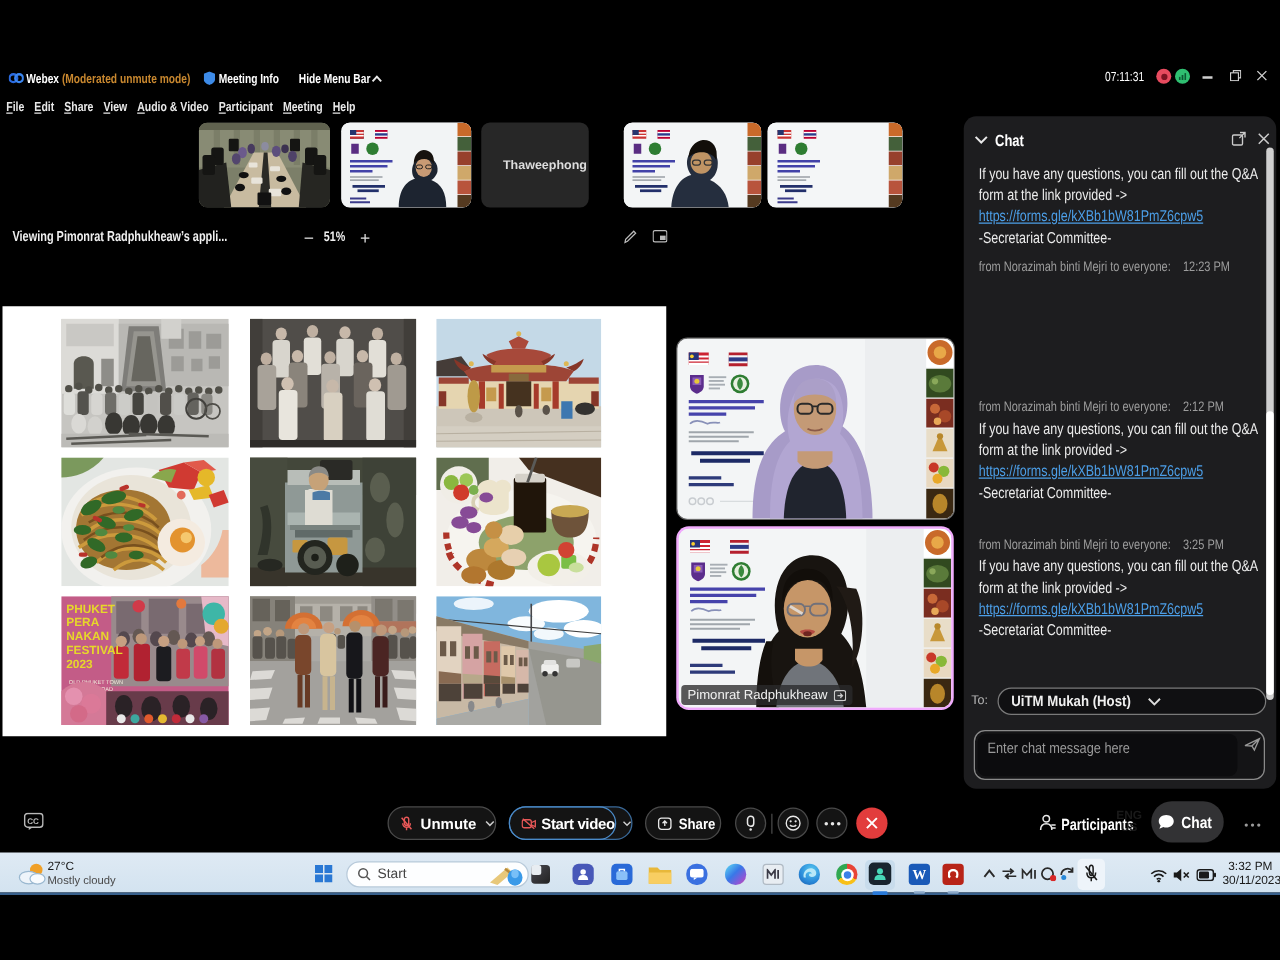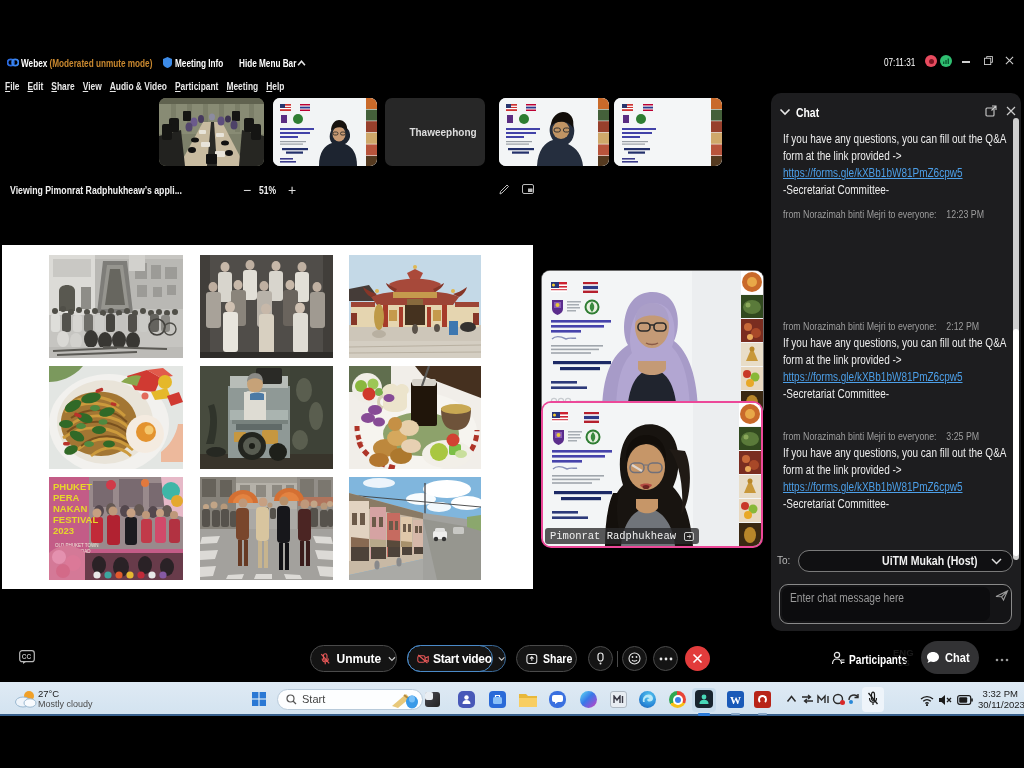--- a/index.html
+++ b/index.html
@@ -156,21 +156,21 @@
           <rect x="93" y="34.8" width="11" height="11" fill="#cfa86a"></rect>
           <rect x="93" y="46.4" width="11" height="11" fill="#b8543c"></rect>
           <rect x="93" y="58" width="11" height="10" fill="#553a20"></rect>
 </g>
 <path d="M46 68 C46 54 52 47 59 45 C55 41 56 30 64 28 C72 26 78 32 77 39 C76.5 42 74 45 72 46 C80 49 84 56 84 68 Z" fill="#1d2430"></path>
 <ellipse cx="66" cy="36" rx="6.5" ry="7.5" fill="#c89a74"></ellipse>
 <path d="M58 33 C58 25 63 22 66 22 C71 22 75 26 74 33 C71 28 62 28 58 33 Z" fill="#17120e"></path>
 <rect x="60" y="34" width="5" height="3" rx="1.5" fill="none" stroke="#222" stroke-width="0.8"></rect>
         <rect x="67.5" y="34" width="5" height="3" rx="1.5" fill="none" stroke="#222" stroke-width="0.8"></rect>
 </svg></div>
-<div class="thumb nameth" style="left:385px;width:100px;padding-left:16px;">Thaweephong</div>
+<div class="thumb nameth" style="left:385px;width:86px;padding-left:16px;">Thaweephong</div>
 <div class="thumb" style="left:499px;width:110px;background:#f2f4f5;">
 <svg width="110" height="68" viewBox="0 0 110 68">
 <rect width="110" height="68" fill="#f3f5f6"></rect>
 <g>
           <rect x="7" y="6" width="11" height="7" fill="#c33"></rect>
           <rect x="7" y="7.7" width="11" height="1.2" fill="#fff"></rect>
           <rect x="7" y="10" width="11" height="1.2" fill="#fff"></rect>
           <rect x="7" y="6" width="5" height="4" fill="#27356e"></rect>
         </g>
 <g>
@@ -851,21 +851,21 @@
           <rect x="96" y="52" width="12" height="8" rx="3.5" fill="none" stroke="#2a2a2a" stroke-width="1.6"></rect>
           <rect x="112" y="52" width="12" height="8" rx="3.5" fill="none" stroke="#2a2a2a" stroke-width="1.6"></rect>
           <line x1="108" y1="54" x2="112" y2="54" stroke="#2a2a2a" stroke-width="1.4"></line>
         </g>
 <path d="M104 72 C107 74 113 74 116 72" stroke="#8a5a48" stroke-width="1.4" fill="none"></path>
 <path d="M85 144 C86 116 94 100 110 98 C126 100 134 116 135 144 Z" fill="#20242e"></path>
 <path d="M96 98 C100 106 120 106 124 98 L124 90 L96 90 Z" fill="#c49a76"></path>
 </svg>
 </div>
 
-<div class="abs" style="left:541px;top:401px;width:222px;height:147px;border-radius:10px;overflow:hidden;background:#ec4899;font-family:Liberation Mono, monospace;">
+<div class="abs" style="left:541px;top:421px;width:222px;height:147px;border-radius:10px;overflow:hidden;background:#f0abfc;">
 <div class="abs" style="left:2px;top:2px;width:218px;height:143px;border-radius:8px;overflow:hidden;background:#f3f5f6;">
 <svg width="218" height="143" viewBox="0 0 218 143">
 <rect width="218" height="143" fill="#f3f5f6"></rect>
 <rect x="150" y="0" width="46" height="143" fill="#eceef0"></rect>
 <g>
             <rect x="9" y="9" width="16" height="10" fill="#cc2332"></rect>
             <rect x="9" y="11.4" width="16" height="1.6" fill="#fff"></rect>
             <rect x="9" y="14.6" width="16" height="1.6" fill="#fff"></rect>
             <rect x="9" y="17.2" width="16" height="1.8" fill="#fff"></rect>
             <rect x="9" y="9" width="8" height="6" fill="#273479"></rect>
@@ -982,21 +982,21 @@
 <div class="abs chatmeta" style="left:783px;top:428px;">from Norazimah binti Mejri to everyone: &nbsp;&nbsp;&nbsp;3:25 PM</div>
 <div class="abs" style="left:783px;top:445px;width:238px;">
 <div class="chatline">If you have any questions, you can fill out the Q&amp;A</div>
 <div class="chatline">form at the link provided -&gt;</div>
 <div class="chatline linkb">https://forms.gle/kXBb1bW81PmZ6cpw5</div>
 <div class="chatline">-Secretariat Committee-</div>
 </div>
 <div class="abs" style="left:1013px;top:118px;width:6px;height:442px;background:#cfcfcf;border-radius:3px;"></div>
 <div class="abs" style="left:1013px;top:329px;width:6px;height:227px;background:#ffffff;border-radius:3px;"></div>
 <div class="abs" style="left:777px;top:555px;font-size:10px;color:#b8b8b8;">To:</div>
-<div class="abs" style="left:798px;top:550px;width:215px;height:22px;background:#101012;border:1px solid #7a7a7a;border-radius:11px;display:flex;align-items:center;padding:0 10px;color:#f0f0f0;font-size:12px;font-weight:bold;justify-content:flex-end;">
+<div class="abs" style="left:798px;top:550px;width:215px;height:22px;background:#101012;border:1px solid #7a7a7a;border-radius:11px;display:flex;align-items:center;padding:0 10px;color:#f0f0f0;font-size:12px;font-weight:bold;justify-content:flex-start;">
       <span style="transform:scaleX(0.88);transform-origin:0 0;white-space:nowrap;">UiTM Mukah (Host)</span>
       <svg width="11" height="7" viewBox="0 0 11 7">
         <path d="M1 1 L5.5 5.5 L10 1" stroke="#ddd" stroke-width="1.5" fill="none"></path>
       </svg>
     </div>
 <div class="abs" style="left:779px;top:584px;width:233px;height:40px;background:#141416;border:1px solid #8a8a8a;border-radius:9px;"></div>
 <div class="abs" style="left:782px;top:587px;width:208px;height:34px;background:#0c0c0e;border-radius:7px;"></div>
 <div class="abs" style="left:790px;top:591px;font-size:12px;color:#9a9a9a;transform:scaleX(0.85);transform-origin:0 0;white-space:nowrap;">Enter chat message here</div>
 <svg class="abs" style="left:995px;top:589px" width="14" height="13" viewBox="0 0 14 13">
       <path d="M1 7.5 L12.5 2 L8.5 11 L6.5 7.8 Z M6.5 7.8 L12.5 2" fill="none" stroke="#9a9a9a" stroke-width="1.1"></path>

